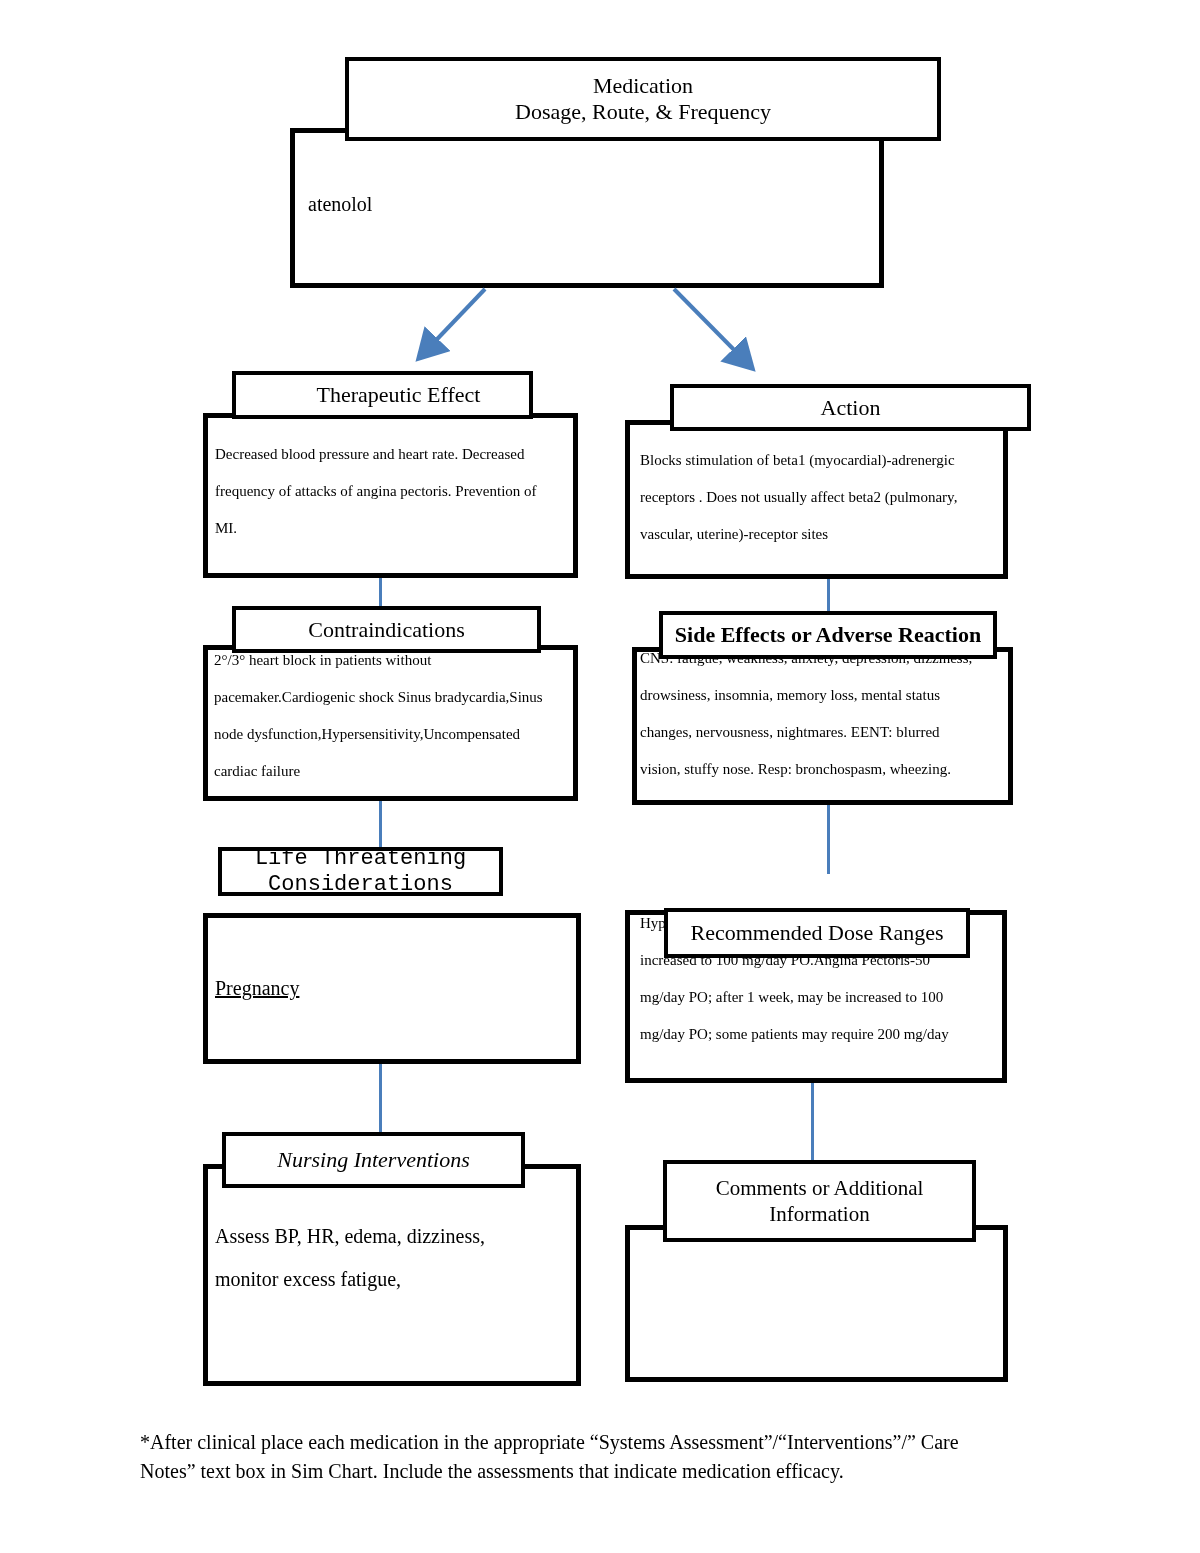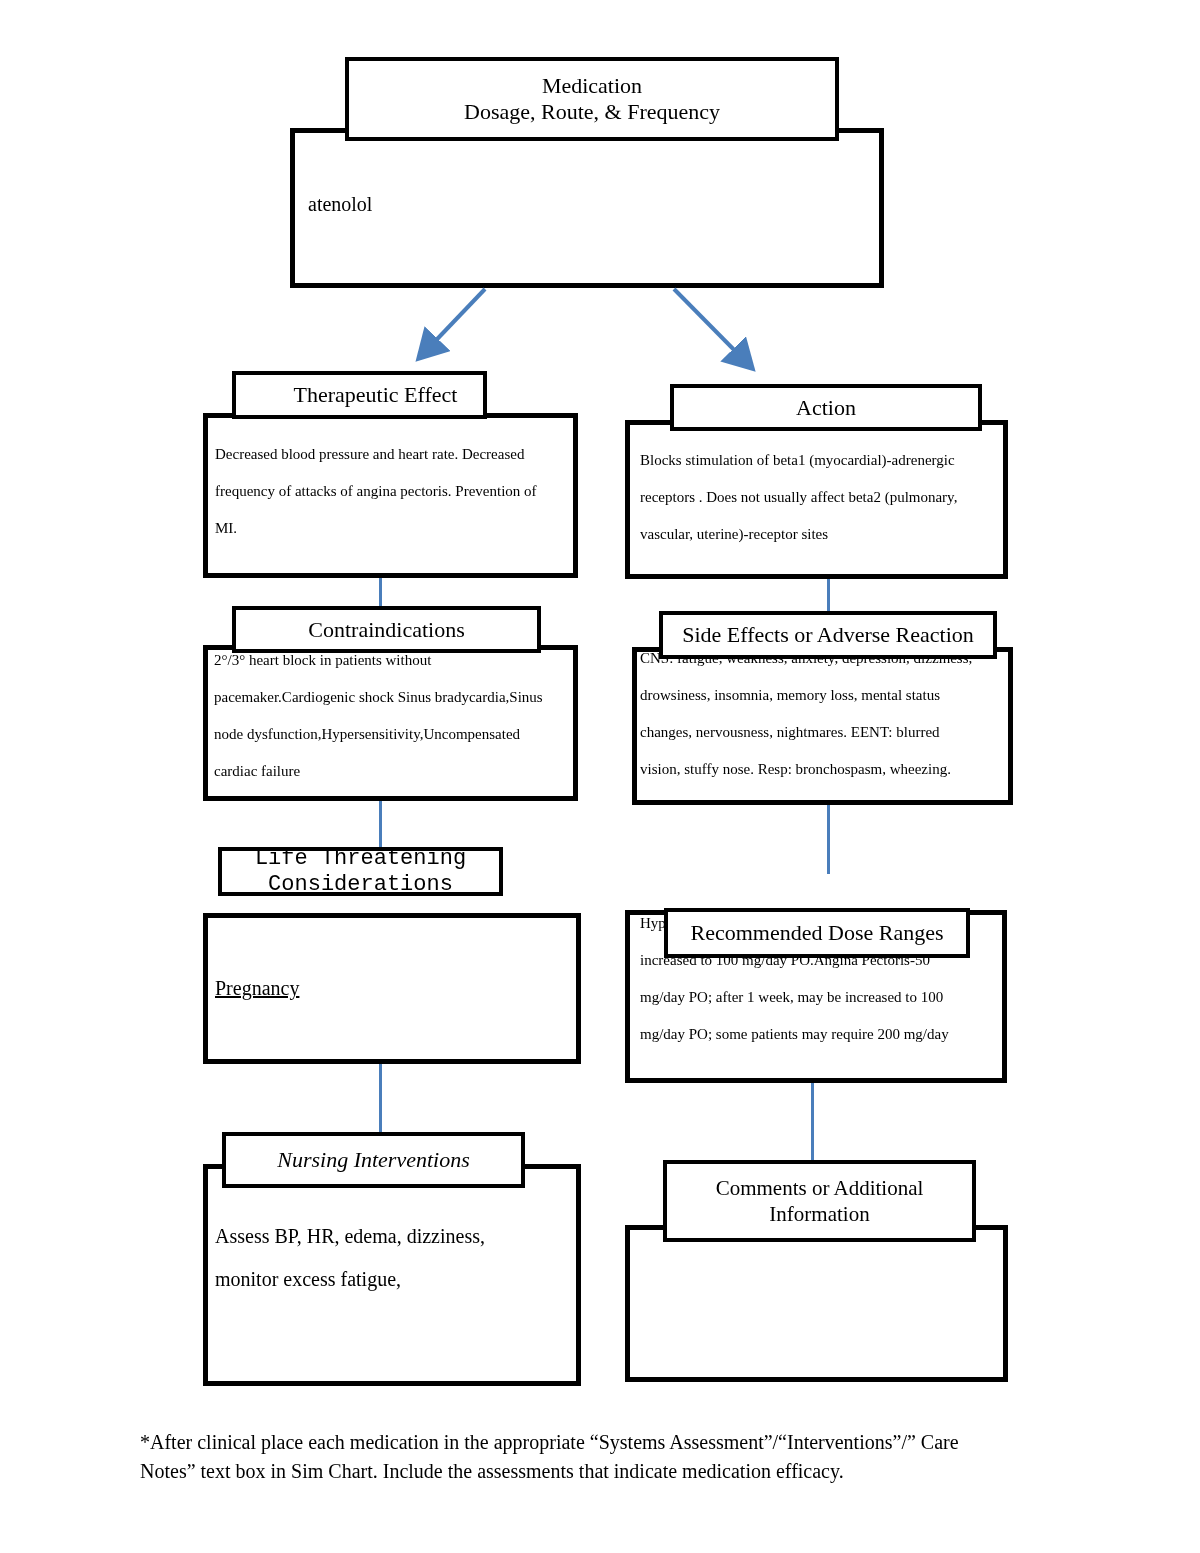--- a/index.html
+++ b/index.html
@@ -43,46 +43,46 @@
   .conn {
     position: absolute;
     width: 3px;
     background: #4a7ebb;
     z-index: 1;
   }
   .arrows { position: absolute; left: 280px; top: 283px; z-index: 4; }
 
   
   #medBody  { left: 290px; top: 128px; width: 594px; height: 160px; }
-  #medHdr   { left: 345px; top: 57px;  width: 494px; height: 84px; }
+  #medHdr   { left: 345px; top: 57px;  width: 596px; height: 84px; }
   #atenololTxt { left: 308px; top: 192px; font-size: 20px; line-height: 24px; }
 
   
-  #teHdr  { left: 232px; top: 371px;  width: 255px; height: 48px; padding-left: 32px; }
+  #teHdr  { left: 232px; top: 371px;  width: 301px; height: 48px; padding-left: 32px; }
   #teBody { left: 203px; top: 413px;  width: 375px; height: 165px; }
   #teTxt  { left: 215px; top: 436px;  width: 358px; }
 
   #conHdr  { left: 232px; top: 606px; width: 309px; height: 47px; text-align: right; }
   #conBody { left: 203px; top: 645px; width: 375px; height: 156px; }
   #conTxt  { left: 214px; top: 642px; width: 362px; }
 
   #ltcHdr  { left: 218px; top: 847px; width: 285px; height: 49px; font-family: Liberation Mono, monospace; }
   #ltcBody { left: 203px; top: 913px; width: 378px; height: 151px; }
   #ltcTxt  { left: 215px; top: 976px; font-size: 20px; line-height: 24px; text-decoration: underline; }
 
   #niHdr  { left: 222px; top: 1132px; width: 303px; height: 56px; font-style: italic; }
   #niBody { left: 203px; top: 1164px; width: 378px; height: 222px; }
   #niTxt  { left: 215px; top: 1215px; font-size: 20px; line-height: 43px; }
 
   
-  #actHdr  { left: 670px; top: 384px; width: 312px; height: 47px; }
+  #actHdr  { left: 670px; top: 384px; width: 361px; height: 47px; }
   #actBody { left: 625px; top: 420px; width: 383px; height: 159px; }
   #actTxt  { left: 640px; top: 442px; width: 364px; }
 
-  #seHdr  { left: 659px; top: 611px; width: 338px; height: 48px; }
+  #seHdr  { left: 659px; top: 611px; width: 338px; height: 48px; font-weight: bold; }
   #seBody { left: 632px; top: 647px; width: 381px; height: 158px; }
   #seTxt  { left: 640px; top: 640px; width: 370px; }
 
   #rdrHdr  { left: 664px; top: 872px; width: 306px; height: 50px; margin-top: 36px; }
   #rdrBody { left: 625px; top: 910px; width: 382px; height: 173px; }
   #rdrTxt  { left: 640px; top: 905px; width: 364px; }
 
   #comHdr  { left: 663px; top: 1160px; width: 313px; height: 82px; font-size: 21px; }
   #comBody { left: 625px; top: 1225px; width: 383px; height: 157px; }
 

